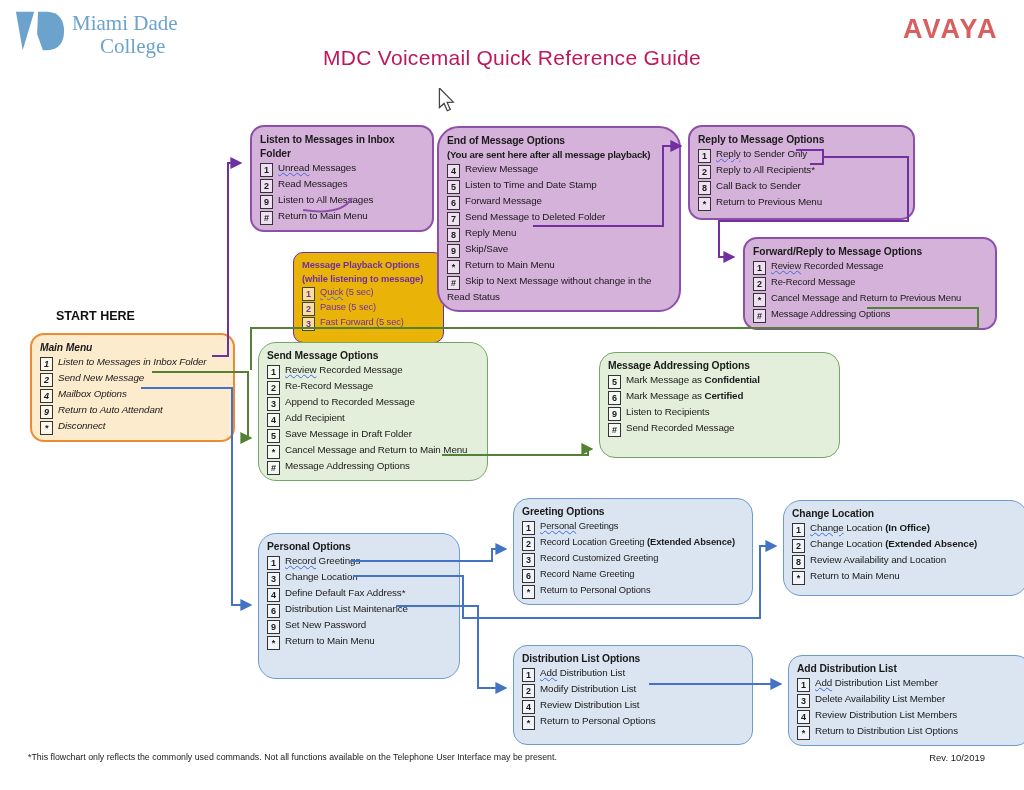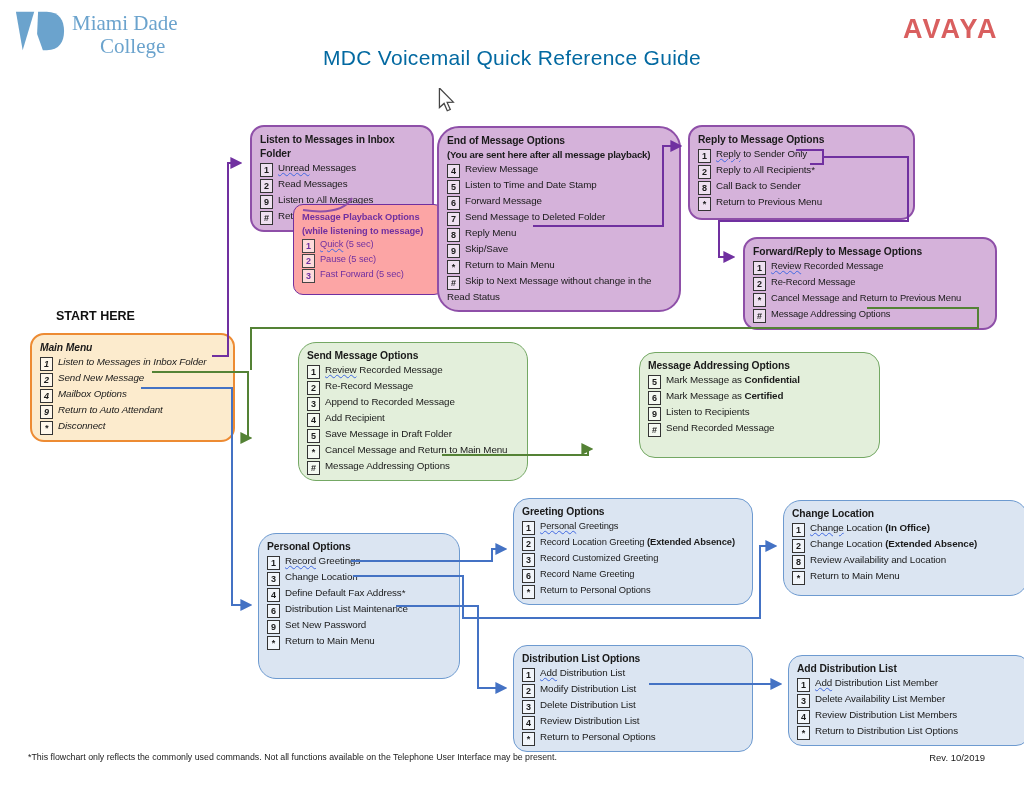--- a/index.html
+++ b/index.html
@@ -3,39 +3,39 @@
 <meta charset="utf-8">
 <style>
   html,body{margin:0;padding:0;}
   body{font-family:"Liberation Sans",sans-serif;background:#ffffff;}
   .page{position:relative;width:1024px;height:790px;background:#fff;overflow:hidden;}
 
   
   .logo-mark{position:absolute;left:14px;top:8px;}
   .logo-text{position:absolute;left:72px;top:12px;color:#6ba3cd;font-family:"Liberation Serif",serif;font-size:21px;line-height:23px;}
   .logo-text .l2{display:block;padding-left:28px;}
-  .page-title{position:absolute;left:0;right:0;top:46px;text-align:center;color:#0369a1;font-size:21px;letter-spacing:.3px;}
+  .page-title{position:absolute;left:0;right:0;top:46px;text-align:center;color:#be185d;font-size:21px;letter-spacing:.3px;}
   .brand{position:absolute;left:903px;top:14px;color:#d95f5f;font-size:27px;font-weight:bold;letter-spacing:2px;}
 
   .start-here{position:absolute;left:32px;top:309px;font-size:12.5px;font-weight:bold;color:#111;margin-left:24px;}
 
   
   .box{position:absolute;border-radius:14px;padding:6px 9px 5px 8px;font-size:9.8px;letter-spacing:-0.1px;line-height:14.2px;color:#1a1a1a;}
   .box-title{font-weight:bold;font-size:10.3px;}
   .box-subtitle{font-weight:bold;font-size:10.3px;}
   .row{white-space:nowrap;}
   .key{display:inline-block;width:11px;height:12px;border:1px solid #333;background:rgba(255,255,255,.6);
        text-align:center;font-size:9px;line-height:12px;margin-right:5px;vertical-align:-2px;font-weight:600;}
   .wavy{text-decoration-line:underline;text-decoration-style:wavy;text-decoration-color:#4169e1;text-decoration-thickness:1px;}
 
   .purple{background:#d5b2da;border:2px solid #8e4fa8;}
-  .tan{background:#fca5a5;border:1.5px solid #7030a0;color:#7030a0;}
+  .tan{background:#eab308;border:1.5px solid #7030a0;color:#7030a0;margin-top:48px;}
   .tan .key{border-color:#444;color:#7030a0;}
   .orange{background:#fcebcd;border:2px solid #ed8b33;font-style:italic;}
-  .green{background:#e3efdb;border:1.5px solid #74a864;margin-left:40px;}
+  .green{background:#e3efdb;border:1.5px solid #74a864;}
   .blue{background:#dbe5f2;border:1.5px solid #6d9ad0;}
 
   #box-listen{left:250px;top:125px;width:163px;min-height:78px;}
   #box-playback{left:293px;top:204px;width:132px;min-height:78px;border-radius:10px;font-size:9.3px;line-height:13.6px;}
   #box-playback .box-title,#box-playback .box-subtitle{font-size:9.3px;}
   #box-end{left:437px;top:126px;width:223px;min-height:165px;border-radius:22px;}
   #box-end .row{white-space:normal;}
   #box-end .box-subtitle{font-size:9.7px;letter-spacing:-0.2px;}
   #box-reply{left:688px;top:125px;width:206px;min-height:80px;}
   #box-fwd{left:743px;top:237px;width:233px;min-height:78px;}
@@ -161,21 +161,20 @@
       <div class="box-title">Change Location</div>
       <div class="row"><span class="key">1</span><span class="lbl"><span class="wavy">Change</span> Location <b>(In Office)</b></span></div>
       <div class="row"><span class="key">2</span><span class="lbl">Change Location <b>(Extended Absence)</b></span></div>
       <div class="row"><span class="key">8</span><span class="lbl">Review Availability and Location</span></div>
       <div class="row"><span class="key">*</span><span class="lbl">Return to Main Menu</span></div>
     </div>
   <div id="box-dist" class="box blue">
       <div class="box-title">Distribution List Options</div>
       <div class="row"><span class="key">1</span><span class="lbl"><span class="wavy">Add</span> Distribution List</span></div>
       <div class="row"><span class="key">2</span><span class="lbl">Modify Distribution List</span></div>
-      <div class="row"><span class="key">3</span><span class="lbl">Delete Distribution List</span></div>
       <div class="row"><span class="key">4</span><span class="lbl">Review Distribution List</span></div>
       <div class="row"><span class="key">*</span><span class="lbl">Return to Personal Options</span></div>
     </div>
   <div id="box-adddist" class="box blue">
       <div class="box-title">Add Distribution List</div>
       <div class="row"><span class="key">1</span><span class="lbl"><span class="wavy">Add</span> Distribution List Member</span></div>
       <div class="row"><span class="key">3</span><span class="lbl">Delete Availability List Member</span></div>
       <div class="row"><span class="key">4</span><span class="lbl">Review Distribution List Members</span></div>
       <div class="row"><span class="key">*</span><span class="lbl">Return to Distribution List Options</span></div>
     </div>

